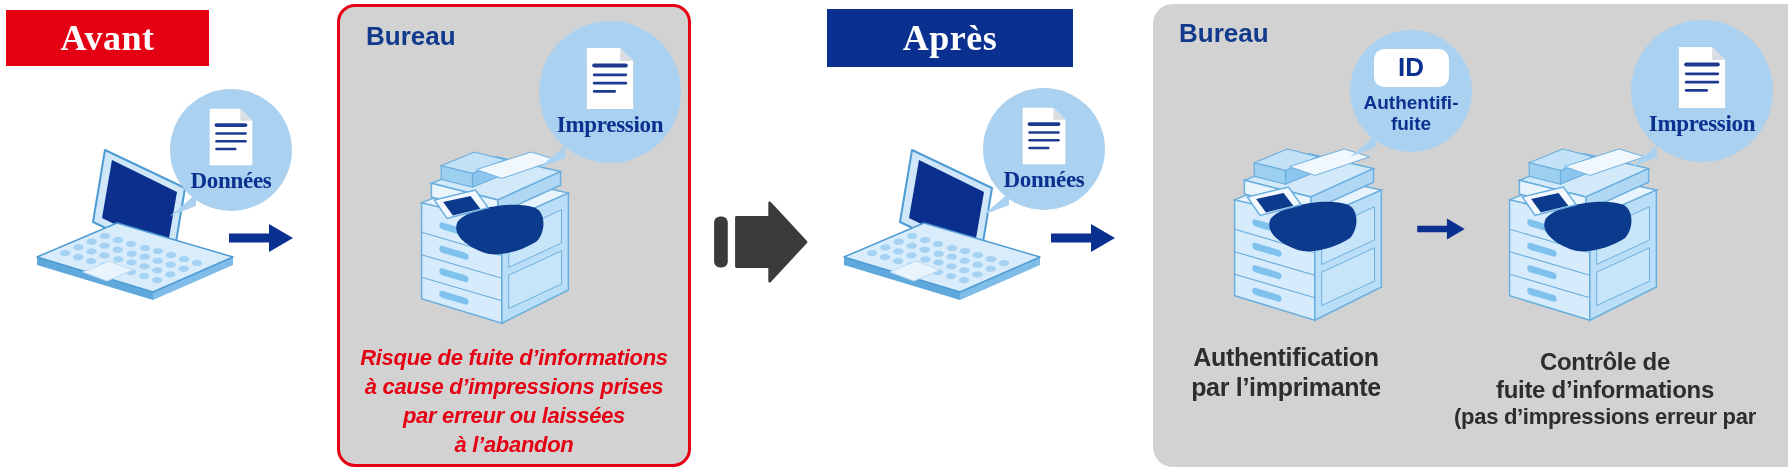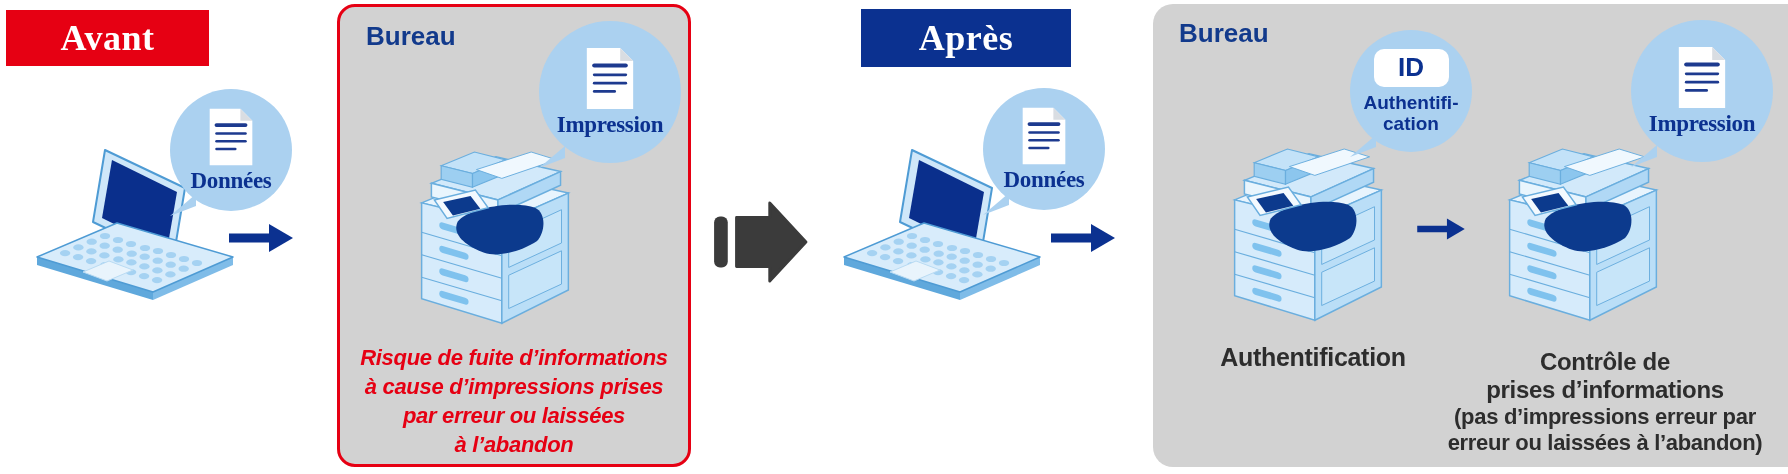--- a/index.html
+++ b/index.html
@@ -3,21 +3,21 @@
 <meta charset="utf-8">
 <style>
   html,body{margin:0;padding:0;background:#ffffff;}
   .canvas{position:relative;width:1788px;height:474px;background:#ffffff;overflow:hidden;
           font-family:"Liberation Sans","DejaVu Sans",sans-serif;}
 
   
   .banner{position:absolute;display:flex;align-items:center;justify-content:center;
           color:#ffffff;font-weight:700;font-size:36px;letter-spacing:0.5px;font-family:Liberation Serif, serif;}
   .banner-avant{left:6px;top:10px;width:203px;height:56px;background:#e60013;}
-  .banner-apres{left:827px;top:9px;width:210px;height:58px;background:#0b3190;margin-left:34px;}
+  .banner-apres{left:827px;top:9px;width:246px;height:58px;background:#0b3190;}
 
   
   .office{position:absolute;top:4px;height:463px;background:#d2d2d2;padding-left:44px;}
   .office-before{left:337px;width:354px;border:3px solid #e60013;border-radius:18px;box-sizing:border-box;}
   .office-after{left:1153px;width:632px;border-radius:20px;}
   .office-label{position:absolute;left:26px;top:14px;font-size:26px;font-weight:700;color:#123a8c;}
 
   
   .bubble{position:absolute;background:#abd1f0;border-radius:50%;display:flex;flex-direction:column;
           align-items:center;justify-content:center;text-align:center;}
@@ -47,21 +47,21 @@
   .arrow-sm{position:absolute;color:#0b3190;}
   .arrow-before{left:226px;top:221px;}
   .arrow-after{left:1048px;top:221px;}
   .arrow-mid{left:262px;top:212px;}
   .arrow-big{position:absolute;left:711px;top:200px;color:#3b3b3b;}
 
   
   .cap{position:absolute;text-align:center;font-weight:700;letter-spacing:-0.3px;}
   .cap span{display:block;}
   .cap-risk{left:0;right:0;top:336px;color:#e60013;font-size:22px;line-height:29px;font-style:italic;}
-  .cap-auth{left:35px;width:250px;top:338px;color:#2d2d2d;font-size:25px;line-height:30px;}
+  .cap-auth{left:8px;width:250px;top:338px;color:#2d2d2d;font-size:25px;line-height:30px;}
   .cap-control{left:278px;width:348px;top:344px;color:#2d2d2d;}
   .cap-control .ln-big{font-size:24px;line-height:28px;}
   .cap-control .ln-small{font-size:22px;line-height:26px;}
 </style>
 </head>
 <body>
 
 <svg width="0" height="0" style="position:absolute" aria-hidden="true">
   <defs>
 
@@ -217,21 +217,21 @@
   <div class="office office-after">
     <span class="office-label">Bureau</span>
 
     <svg class="printer printer-a1">
       <use href="#sym-printer"></use>
     </svg>
 
     <div class="bubble bub-id">
       <span class="id-pill">ID</span>
       <span class="auth-lbl">Authentifi-</span>
-      <span class="auth-lbl">cation</span>
+      <span class="auth-lbl">fuite</span>
       <svg class="tail" width="30" height="26">
           <use href="#sym-tail"></use>
         </svg>
     </div>
 
     <svg class="arrow-sm arrow-mid" width="52" height="26">
       <use href="#sym-arrow"></use>
     </svg>
 
     <svg class="printer printer-a2">
@@ -243,23 +243,23 @@
           <use href="#sym-doc"></use>
         </svg>
       <span class="lbl">Impression</span>
       <svg class="tail" width="30" height="26">
           <use href="#sym-tail"></use>
         </svg>
     </div>
 
     <div class="cap cap-auth">
       <span>Authentification</span>
+      <span>par l’imprimante</span>
     </div>
 
     <div class="cap cap-control">
       <span class="ln-big">Contrôle de</span>
-      <span class="ln-big">prises d’informations</span>
+      <span class="ln-big">fuite d’informations</span>
       <span class="ln-small">(pas d’impressions erreur par</span>
-      <span class="ln-small">erreur ou laissées à l’abandon)</span>
     </div>
   </div>
 
 </div>
 
 </body></html>

